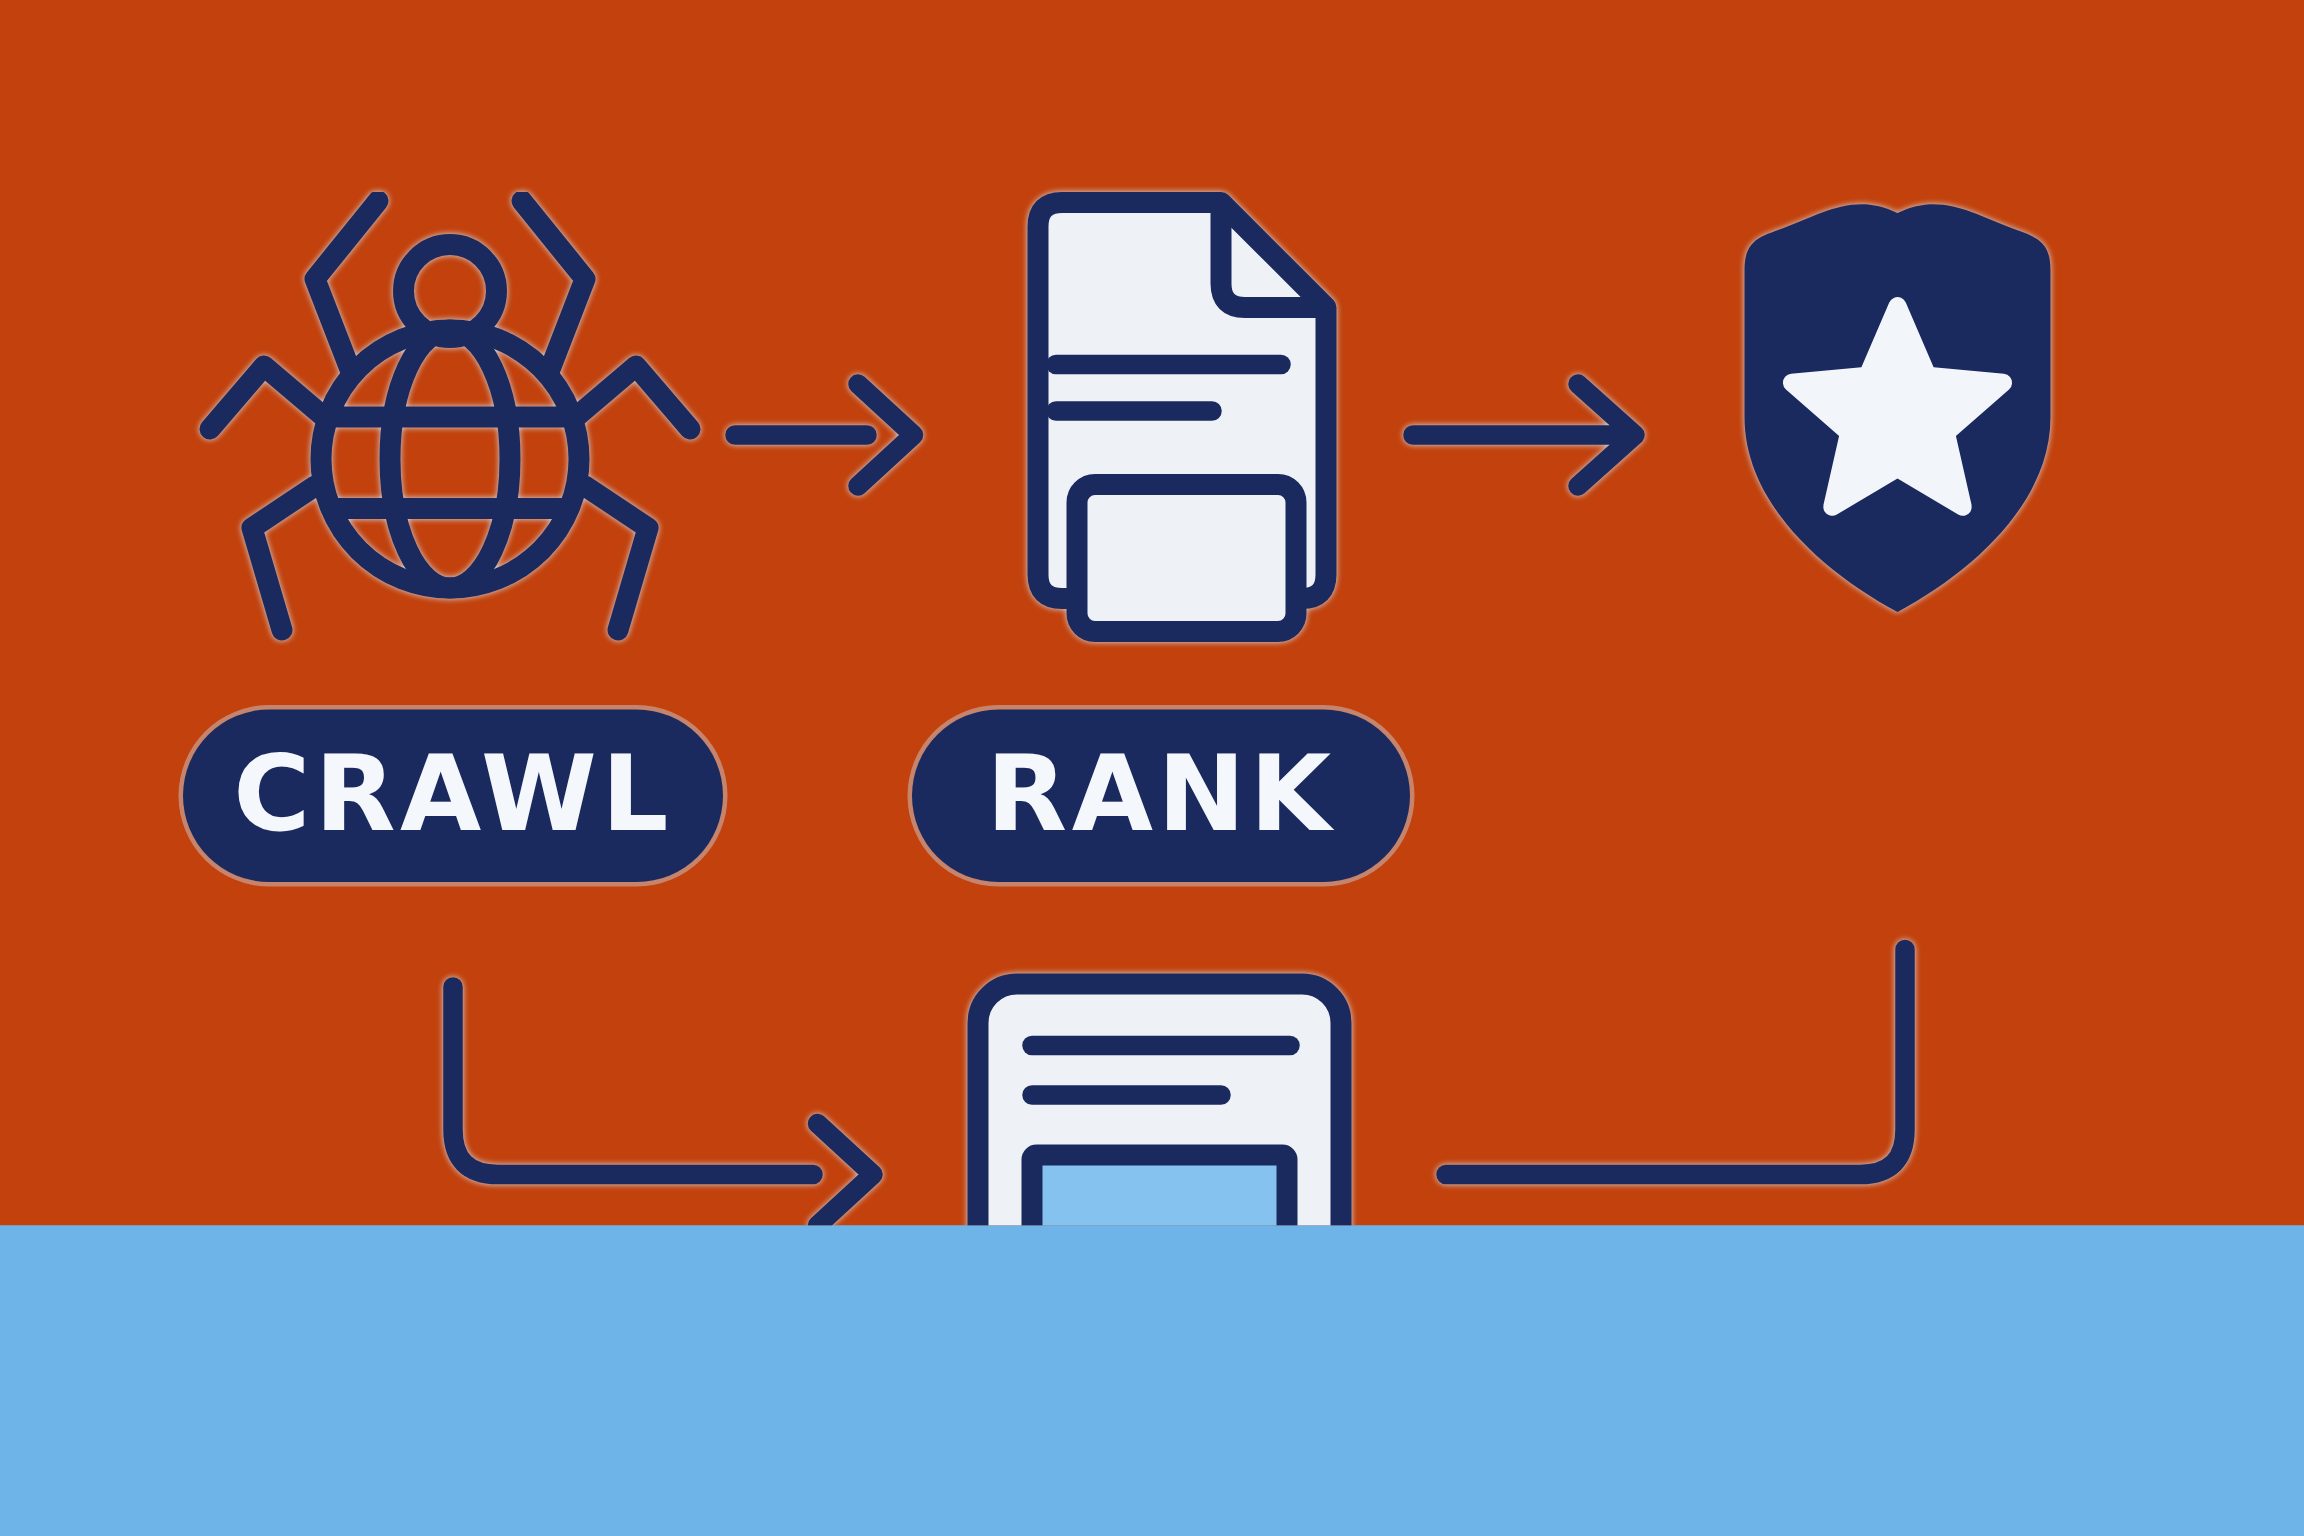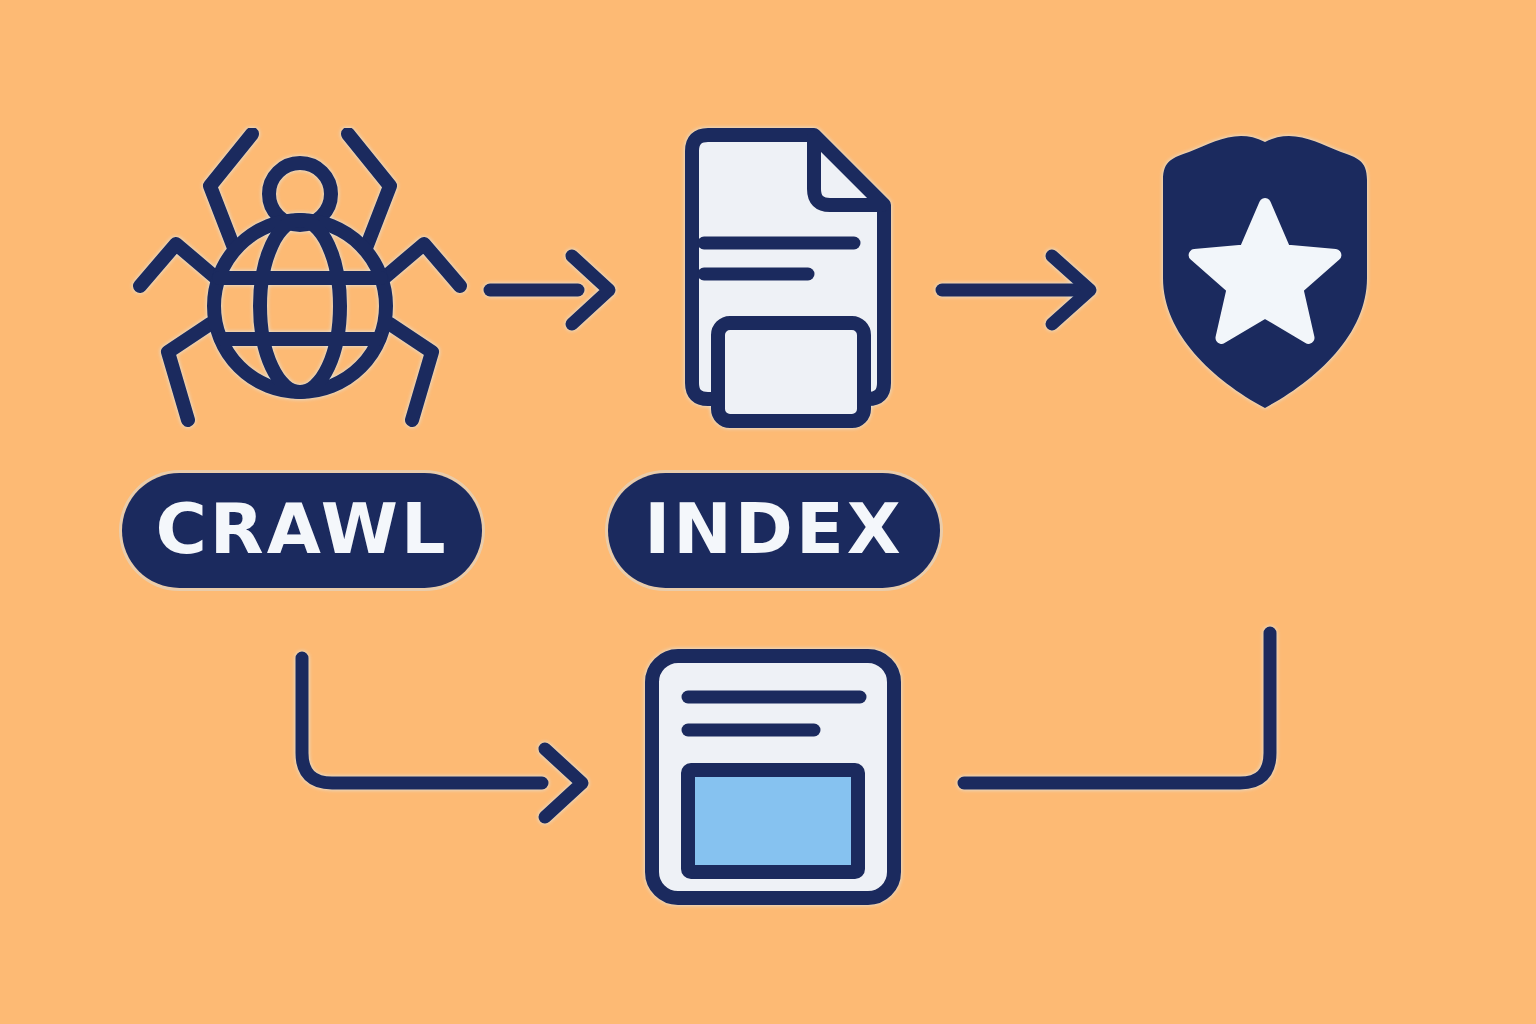--- a/index.html
+++ b/index.html
@@ -4,22 +4,22 @@
 <style>
   html, body {
     margin: 0;
     padding: 0;
     background: #6fb4e8;
     font-family: "DejaVu Sans", "Liberation Sans", sans-serif;
   }
   .canvas {
     position: relative;
     width: 1536px;
-    height: 1024px;
-    background: #fdba74;
+    height: 817px;
+    background: #c2410c;
     overflow: hidden;
   }
   .abs { position: absolute; }
   svg.halo { filter: drop-shadow(0 0 2px rgba(216,239,255,0.9)); }
   .pill {
     position: absolute;
     top: 473px;
     height: 115px;
     border-radius: 58px;
     background: #1b2a5e;
@@ -91,21 +91,21 @@
 
   <svg class="abs halo" style="left:1137px; top:128px;" width="256" height="292" viewBox="0 0 256 292">
     <path d="M 128 14 C 100 0 78 14 52 24 C 36 30 26 32 26 52 V 150 C 26 206 76 252 128 280 C 180 252 230 206 230 150 V 52 C 230 32 220 30 204 24 C 178 14 156 0 128 14 Z" fill="#1b2a5e"></path>
     <path d="M 128 76 L 148 122.5 L 198.4 127.1 L 160.3 160.5 L 171.5 209.9 L 128 184 L 84.5 209.9 L 95.7 160.5 L 57.6 127.1 L 108 122.5 Z" fill="#f2f6fa" stroke="#f2f6fa" stroke-width="12" stroke-linejoin="round"></path>
   </svg>
 
   <div class="pill pill-crawl">
     <span class="pill-label">CRAWL</span>
   </div>
   <div class="pill pill-index">
-    <span class="pill-label">INDEX</span>
+    <span class="pill-label">RANK</span>
   </div>
 
   <svg class="abs halo" style="left:290px; top:645px;" width="302" height="185" viewBox="0 0 302 185">
     <g fill="none" stroke="#1b2a5e" stroke-width="13" stroke-linecap="round" stroke-linejoin="round">
       <path d="M 12 13 V 108 Q 12 138 42 138 H 252"></path>
       <path d="M 255 104 L 292 138 L 255 172"></path>
     </g>
   </svg>
 
   <svg class="abs halo" style="left:642px; top:646px;" width="262" height="262" viewBox="0 0 262 262">

